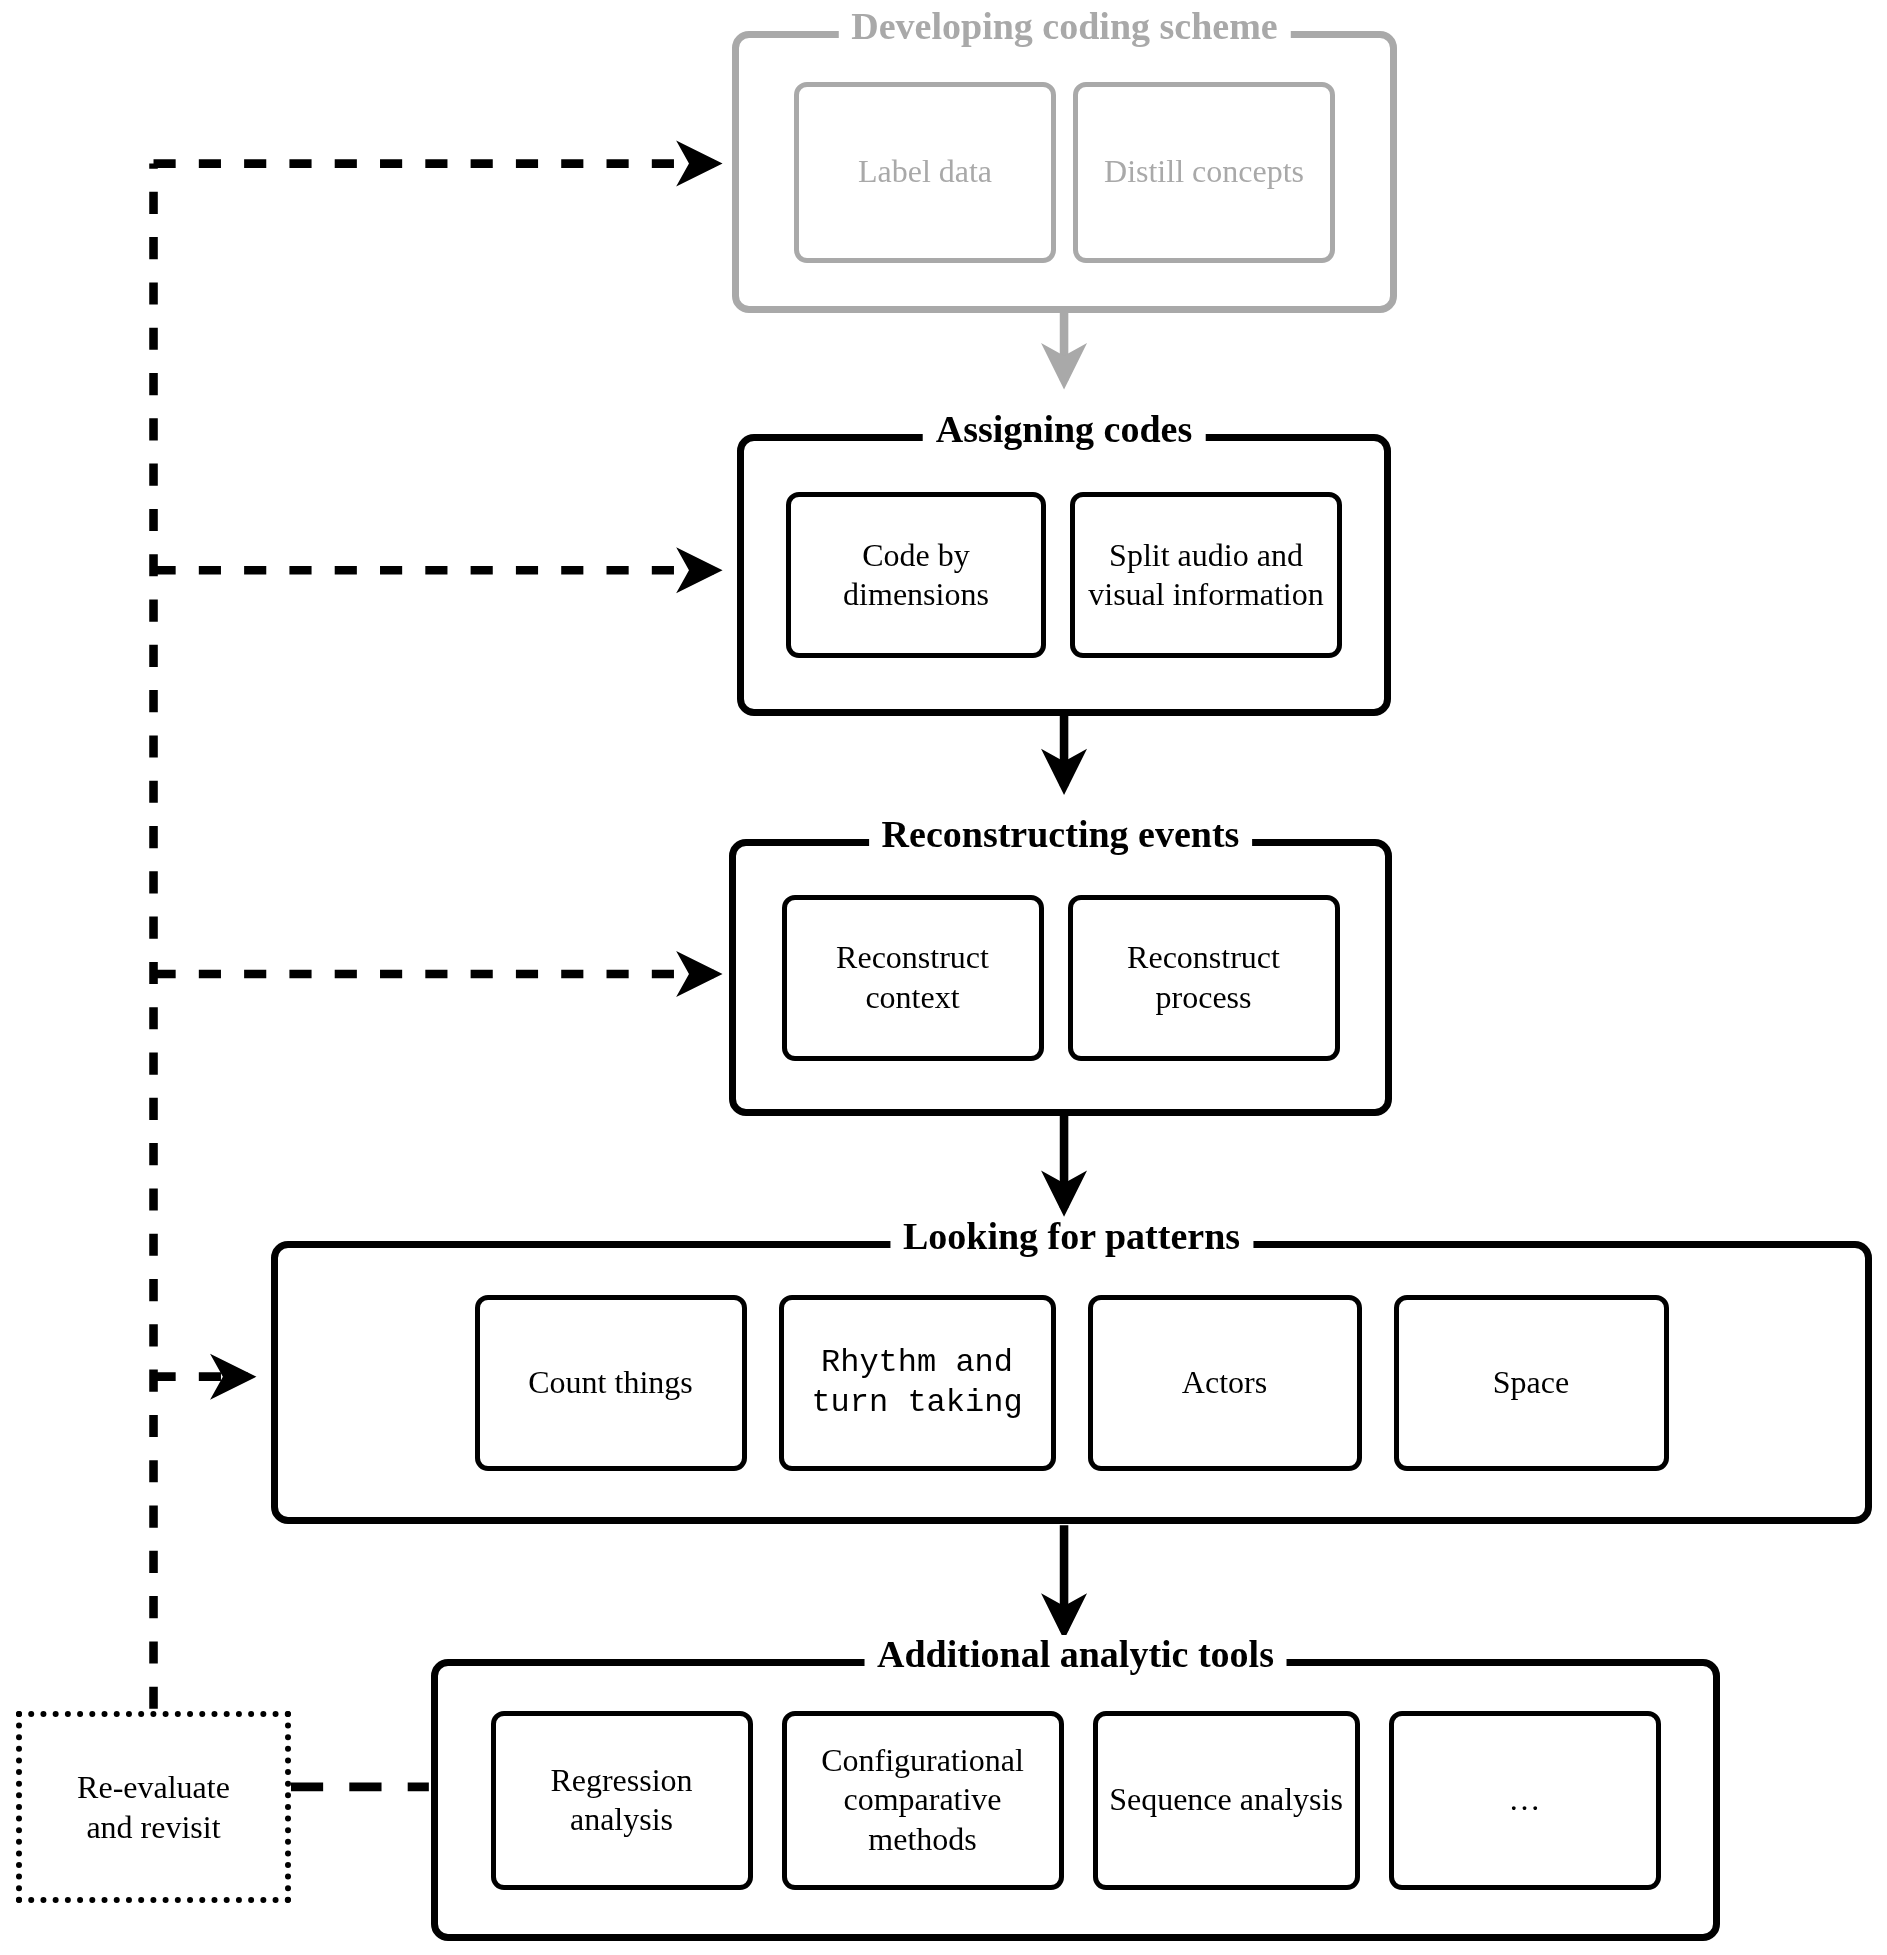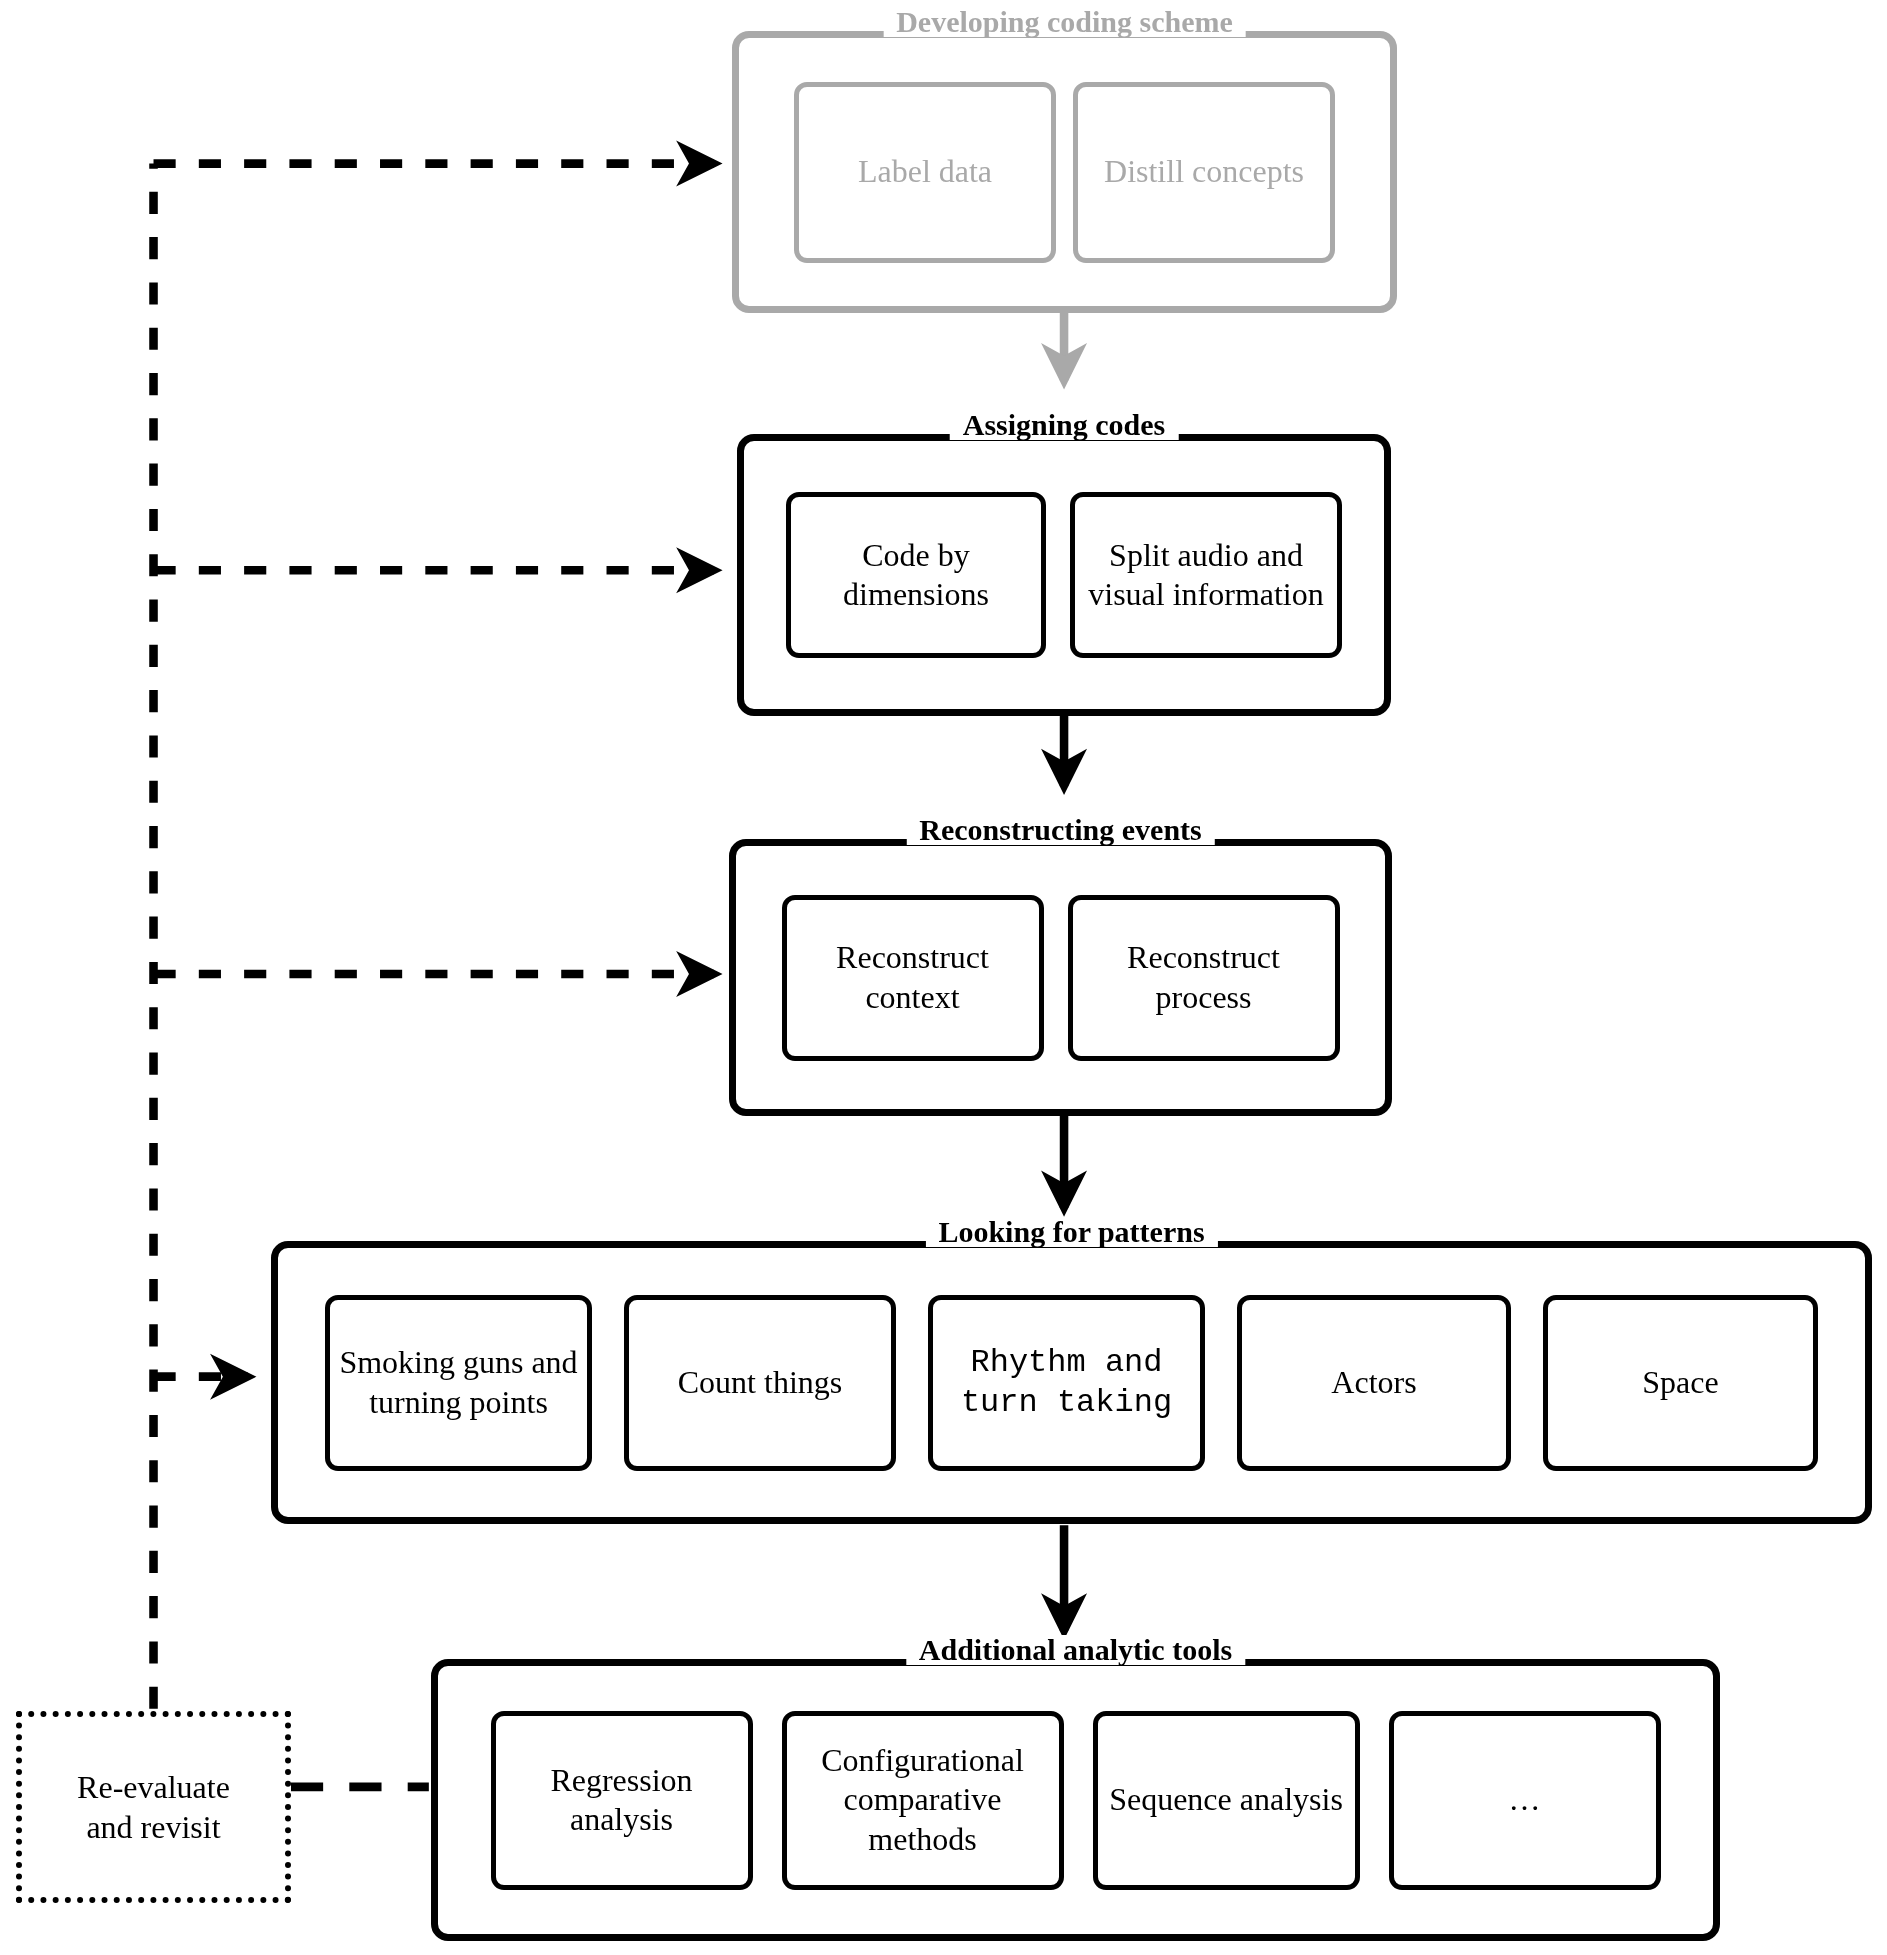--- a/index.html
+++ b/index.html
@@ -26,21 +26,21 @@
   .group.muted{ border-color:#a9a9a9; }
 
   .group-title{
     position:absolute;
     top:-31px;
     left:50%;
     transform:translateX(-50%);
     background:#ffffff;
     padding:0 13px;
     font-weight:bold;
-    font-size:30px;
+    font-size:38px;
     line-height:1;
     white-space:nowrap;
     color:#000;
   }
   .group.muted .group-title{ color:#a9a9a9; }
 
   .group-inner{
     position:absolute;
     left:0;right:0;top:0;bottom:0;
     display:flex;
@@ -137,21 +137,20 @@
     <div class="group-title">Reconstructing events</div>
     <div class="group-inner" style="gap:24px; padding:0 23px;">
       <div class="item" style="width:262px; height:166px;">Reconstruct context</div>
       <div class="item" style="width:272px; height:166px;">Reconstruct process</div>
     </div>
   </div>
 
   <div class="group" style="left:271px; top:1241px; width:1601px; height:283px;">
     <div class="group-title">Looking for patterns</div>
     <div class="group-inner" style="gap:32px; padding:0 29px;">
-      <div class="item" style="width:267px; height:176px;">Smoking guns and turning points</div>
       <div class="item" style="width:272px; height:176px;">Count things</div>
       <div class="item" style="width:277px; height:176px;font-family:Liberation Mono, monospace;">Rhythm and turn taking</div>
       <div class="item" style="width:274px; height:176px;">Actors</div>
       <div class="item" style="width:275px; height:176px;">Space</div>
     </div>
   </div>
 
   <div class="group" style="left:431px; top:1659px; width:1289px; height:282px;">
     <div class="group-title">Additional analytic tools</div>
     <div class="group-inner" style="gap:29px; padding:0 29px;">

